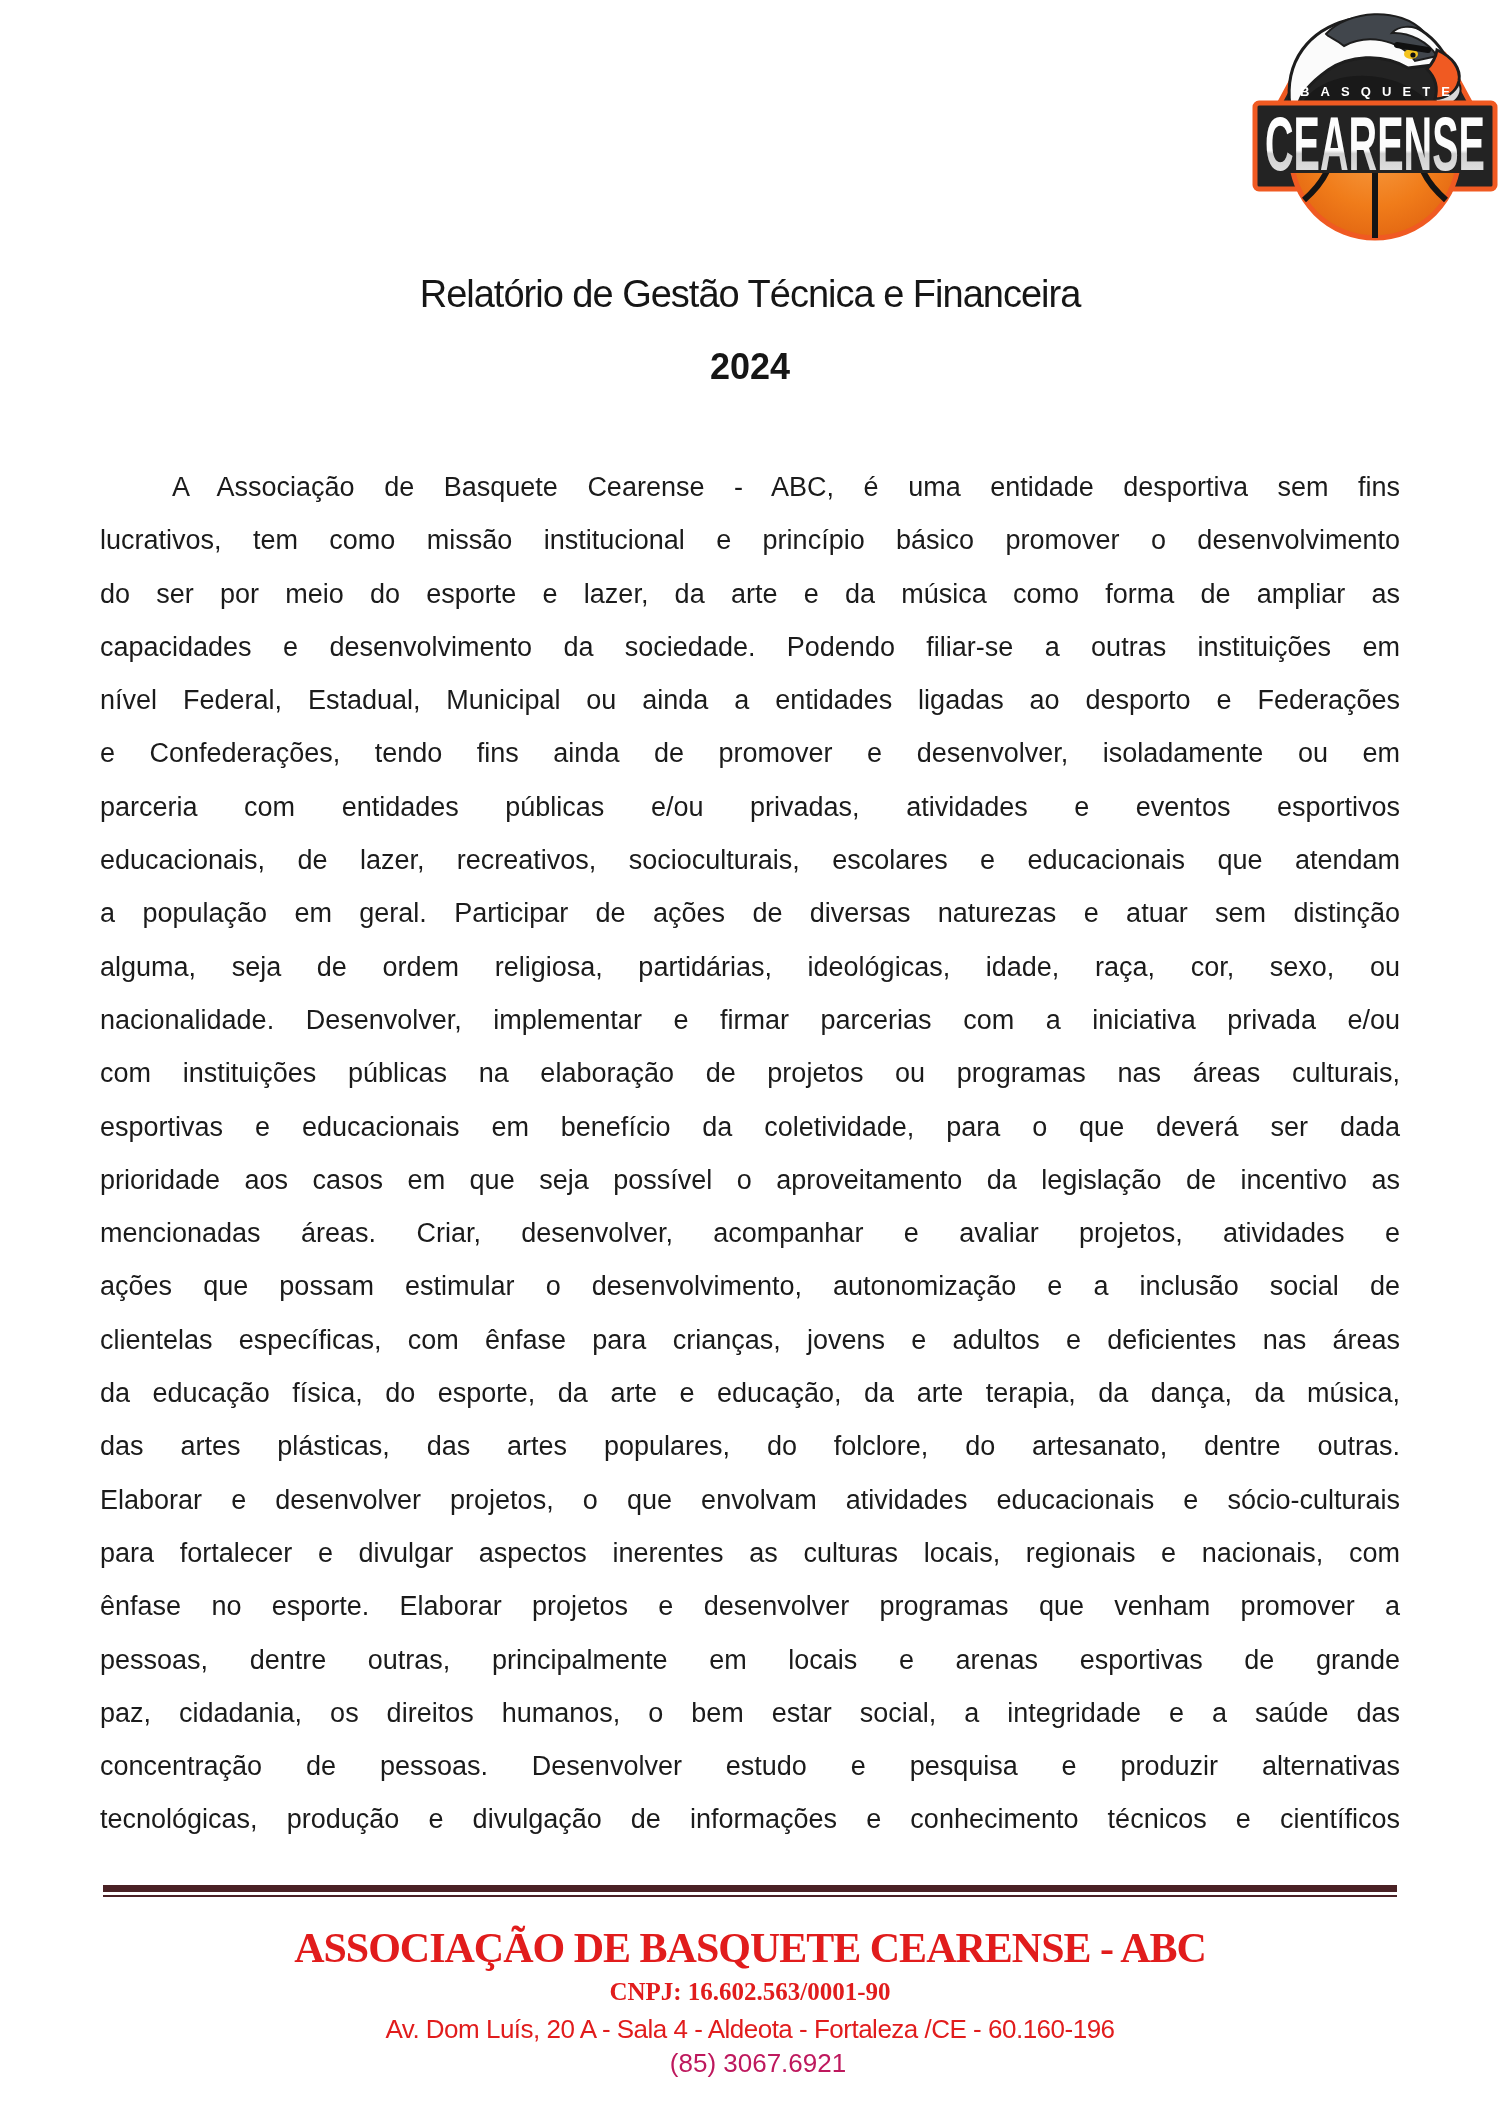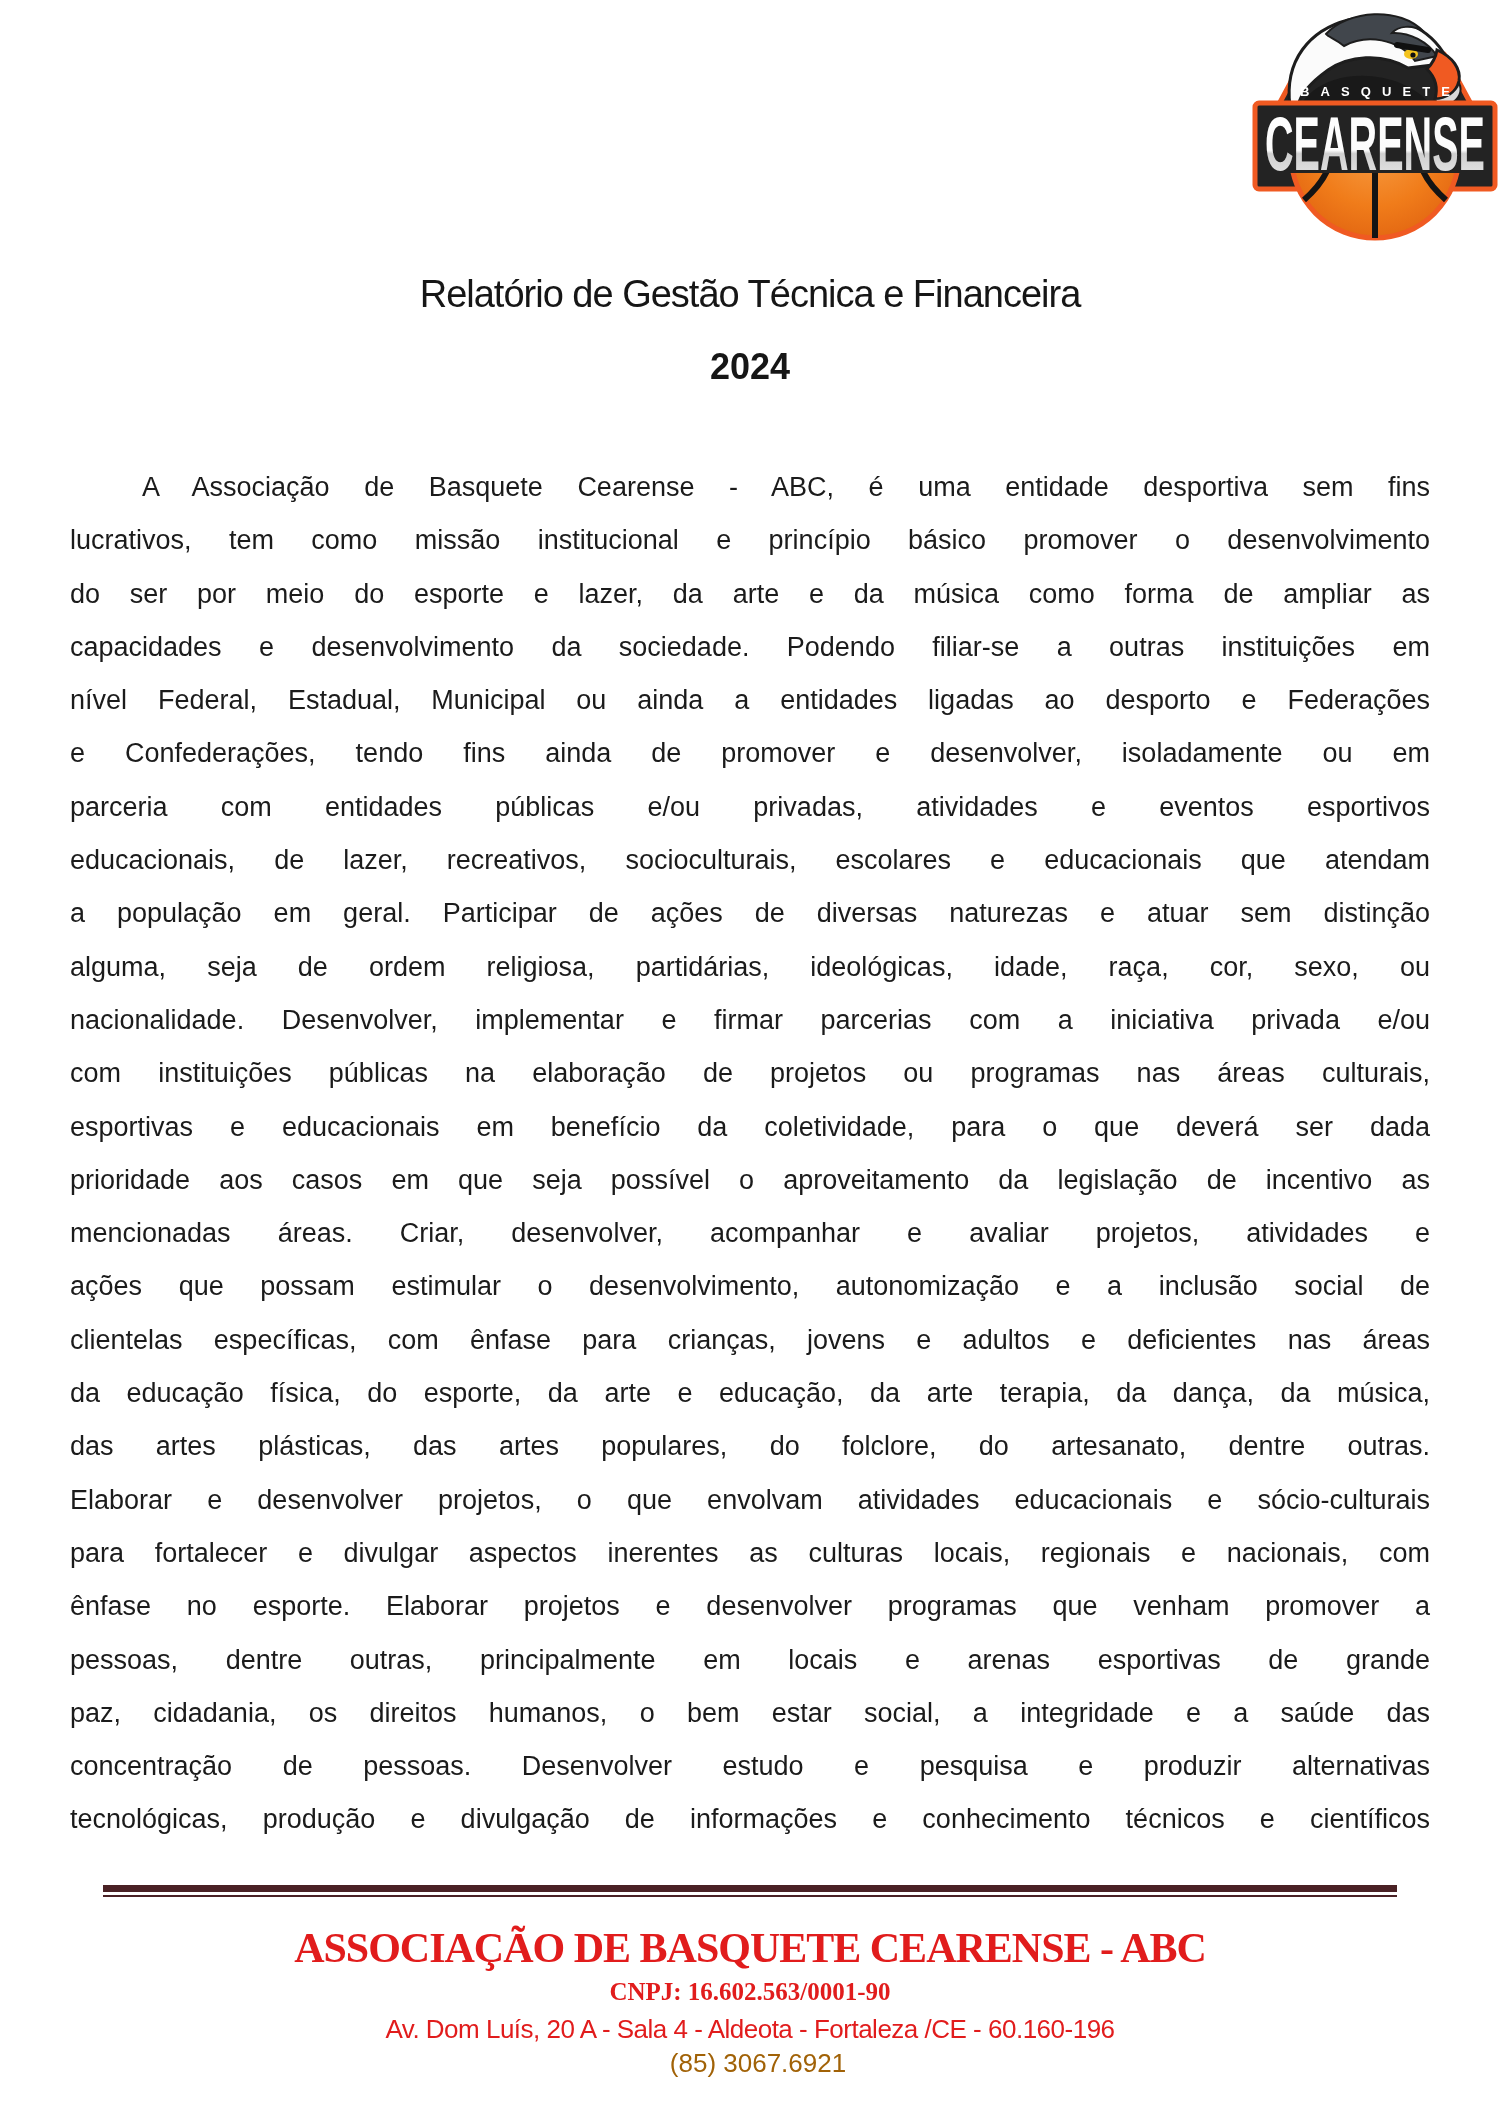--- a/index.html
+++ b/index.html
@@ -29,21 +29,21 @@
   .doc-year {
     margin: 32px 0 0 0;
     text-align: center;
     font-size: 36px;
     line-height: 40px;
     font-weight: bold;
     color: #161616;
   }
   .para {
     margin-top: 74px;
-    padding: 0 70px;
+    padding: 0 100px;
   }
   .para-line {
     font-size: 27px;
     line-height: 53.3px;
     text-align: justify;
     text-align-last: justify;
     white-space: normal;
     color: #1b1b1b;
   }
   .para-line:first-child { text-indent: 72px; }
@@ -76,21 +76,21 @@
     font-size: 26px;
     line-height: 30px;
     letter-spacing: -0.5px;
     color: #e11c1c;
   }
   .footer-phone {
     margin-top: 4px;
     text-align: center;
     font-size: 26px;
     line-height: 30px;
-    color: #a16207;
+    color: #be185d;
     margin-left: 16px;
   }
 </style>
 </head>
 <body>
 
 <div class="page">
 
   <div class="logo-wrap">
     <svg width="250" height="235" viewBox="0 0 250 235" xmlns="http://www.w3.org/2000/svg">

